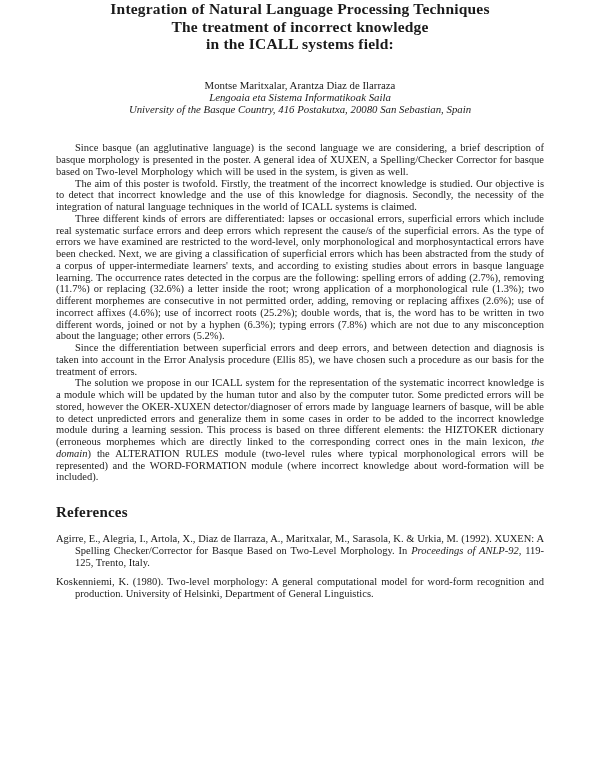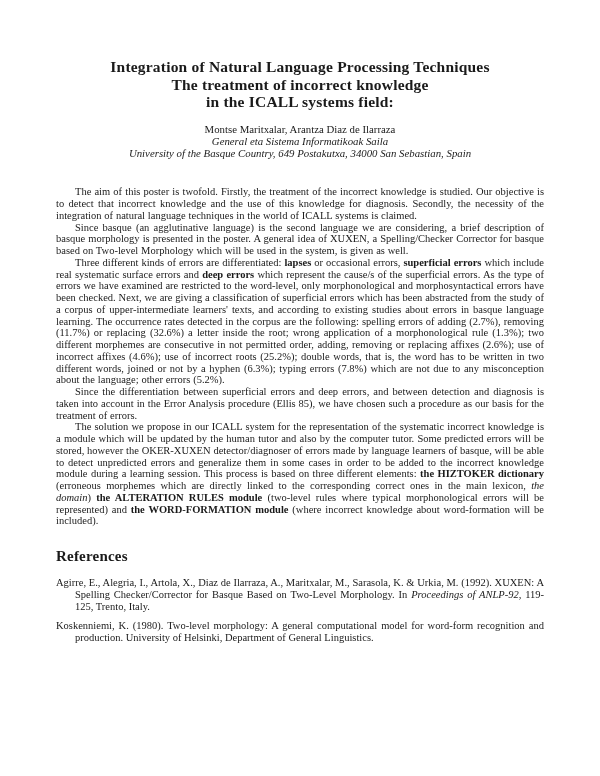--- a/index.html
+++ b/index.html
@@ -7,35 +7,34 @@
   .page {
     position: relative;
     width: 600px;
     height: 776px;
     background: #ffffff;
     color: #1a1a1a;
     font-family: "Liberation Serif", "DejaVu Serif", serif;
     box-sizing: border-box;
   }
   .title-block {
-    padding-top: 58px;
     text-align: center;
     font-weight: 700;
     font-size: 15.5px;
     line-height: 17.5px;
     letter-spacing: 0.2px;
   }
   .authors-block {
-    margin-top: 12px;
+    margin-top: 26px;
     text-align: center;
     font-size: 10.8px;
     line-height: 12.3px;
   }
   .i { font-style: italic; }
-  .b { font-weight: 700; }
+  .b { font-weight: 400; }
   .abstract {
     margin: 27px 56px 0 56px;
     text-align: justify;
     font-size: 10.5px;
     line-height: 11.75px;
     word-spacing: 0.2px;
   }
   .abstract p.para { margin: 0; text-indent: 19px; }
   .references-section { margin: 0 56px; }
   .references-heading {
@@ -59,27 +58,27 @@
 <div class="page">
 
   <header class="title-block">
     <div>Integration of Natural Language Processing Techniques</div>
     <div>The treatment of incorrect knowledge</div>
     <div>in the ICALL systems field:</div>
   </header>
 
   <div class="authors-block">
     <div>Montse Maritxalar, Arantza Diaz de Ilarraza</div>
-    <div class="i">General eta Sistema Informatikoak Saila</div>
-    <div class="i">University of the Basque Country, 649 Postakutxa, 34000 San Sebastian, Spain</div>
+    <div class="i">Lengoaia eta Sistema Informatikoak Saila</div>
+    <div class="i">University of the Basque Country, 416 Postakutxa, 20080 San Sebastian, Spain</div>
   </div>
 
   <main class="abstract">
+      <p class="para"><span>Since basque (an agglutinative language) is the second language we are considering, a brief description of basque morphology is presented in the poster. A general idea of XUXEN, a Spelling/Checker Corrector for basque based on Two-level Morphology which will be used in the system, is given as well.</span></p>
       <p class="para"><span>The aim of this poster is twofold. Firstly, the treatment of the incorrect knowledge is studied. Our objective is to detect that incorrect knowledge and the use of this knowledge for diagnosis. Secondly, the necessity of the integration of natural language techniques in the world of ICALL systems is claimed.</span></p>
-      <p class="para"><span>Since basque (an agglutinative language) is the second language we are considering, a brief description of basque morphology is presented in the poster. A general idea of XUXEN, a Spelling/Checker Corrector for basque based on Two-level Morphology which will be used in the system, is given as well.</span></p>
       <p class="para"><span>Three different kinds of errors are differentiated: </span><span class="b">lapses</span><span> or occasional errors, </span><span class="b">superficial errors</span><span> which include real systematic surface errors and </span><span class="b">deep errors</span><span> which represent the cause/s of the superficial errors. As the type of errors we have examined are restricted to the word-level, only morphonological and morphosyntactical errors have been checked. Next, we are giving a classification of superficial errors which has been abstracted from the study of a corpus of upper-intermediate learners' texts, and according to existing studies about errors in basque language learning. The occurrence rates detected in the corpus are the following: spelling errors of adding (2.7%), removing (11.7%) or replacing (32.6%) a letter inside the root; wrong application of a morphonological rule (1.3%); two different morphemes are consecutive in not permitted order, adding, removing or replacing affixes (2.6%); use of incorrect affixes (4.6%); use of incorrect roots (25.2%); double words, that is, the word has to be written in two different words, joined or not by a hyphen (6.3%); typing errors (7.8%) which are not due to any misconception about the language; other errors (5.2%).</span></p>
       <p class="para"><span>Since the differentiation between superficial errors and deep errors, and between detection and diagnosis is taken into account in the Error Analysis procedure (Ellis 85), we have chosen such a procedure as our basis for the treatment of errors.</span></p>
       <p class="para"><span>The solution we propose in our ICALL system for the representation of the systematic incorrect knowledge is a module which will be updated by the human tutor and also by the computer tutor. Some predicted errors will be stored, however the OKER-XUXEN detector/diagnoser of errors made by language learners of basque, will be able to detect unpredicted errors and generalize them in some cases in order to be added to the incorrect knowledge module during a learning session. This process is based on three different elements: </span><span class="b">the HIZTOKER dictionary</span><span> (erroneous morphemes which are directly linked to the corresponding correct ones in the main lexicon, </span><span class="i">the domain</span><span>) </span><span class="b">the ALTERATION RULES module</span><span> (two-level rules where typical morphonological errors will be represented) and </span><span class="b">the WORD-FORMATION module</span><span> (where incorrect knowledge about word-formation will be included).</span></p>
     </main>
 
   <section class="references-section">
     <h2 class="references-heading">References</h2>
     <div class="ref-list">
         <p class="ref-item"><span>Agirre, E., Alegria, I., Artola, X., Diaz de Ilarraza, A., Maritxalar, M., Sarasola, K. &amp; Urkia, M. (1992). XUXEN: A Spelling Checker/Corrector for Basque Based on Two-Level Morphology. In </span><span class="i">Proceedings of ANLP-92</span><span>, 119-125, Trento, Italy.</span></p>
         <p class="ref-item"><span>Koskenniemi, K. (1980). Two-level morphology: A general computational model for word-form recognition and production. University of Helsinki, Department of General Linguistics.</span></p>

